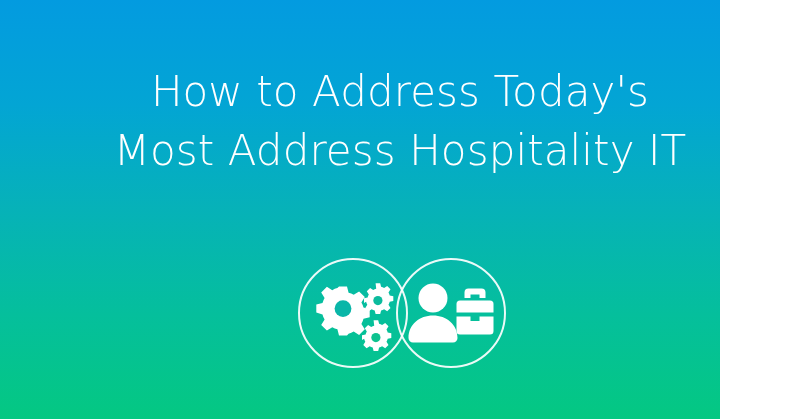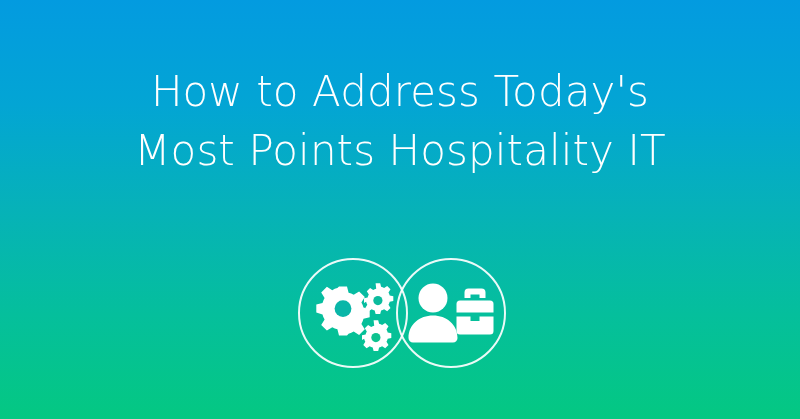--- a/index.html
+++ b/index.html
@@ -3,21 +3,21 @@
 <meta charset="utf-8">
 <title>Hospitality IT Pain Points</title>
 <style>
   html, body {
     margin: 0;
     padding: 0;
     background: #ffffff;
   }
   .stage {
     position: relative;
-    width: 800px;
+    width: 720px;
     height: 419px;
     overflow: hidden;
     font-family: "DejaVu Sans", "Liberation Sans", sans-serif;
     background: linear-gradient(180deg,
         #039be0 0%,
         #03a5d4 25%,
         #06b2b8 50%,
         #05bf9c 75%,
         #04c882 100%);
   }
@@ -71,21 +71,21 @@
   }
   .icon-art svg { display: block; width: 110px; height: 110px; }
 </style>
 </head>
 <body>
 
 <div class="stage">
 
   <div class="title-block">
     <span class="title-line">How to Address Today's</span>
-    <span class="title-line">Most Points Hospitality IT</span>
+    <span class="title-line">Most Address Hospitality IT</span>
   </div>
 
   <div class="icon-group">
 
     <div class="icon-circle left"></div>
     <div class="icon-art" style="left:0px;">
       <svg viewBox="0 0 110 110" xmlns="http://www.w3.org/2000/svg" aria-hidden="true">
         <g fill="#ffffff">
 
           <path d="M41 30.5 h8 l1.6 6.2 a18 18 0 0 1 5.1 2.1 l5.4-3.4 5.7 5.7 -3.4 5.4

